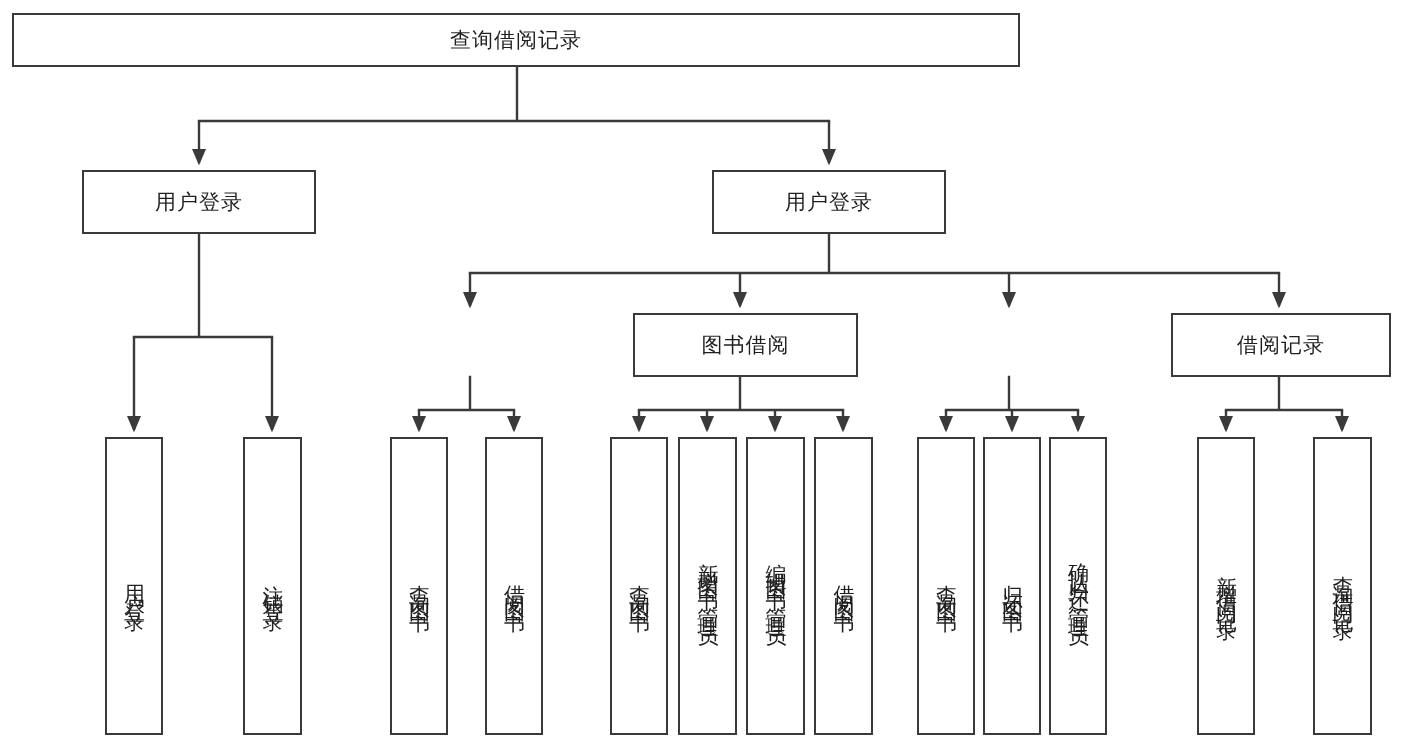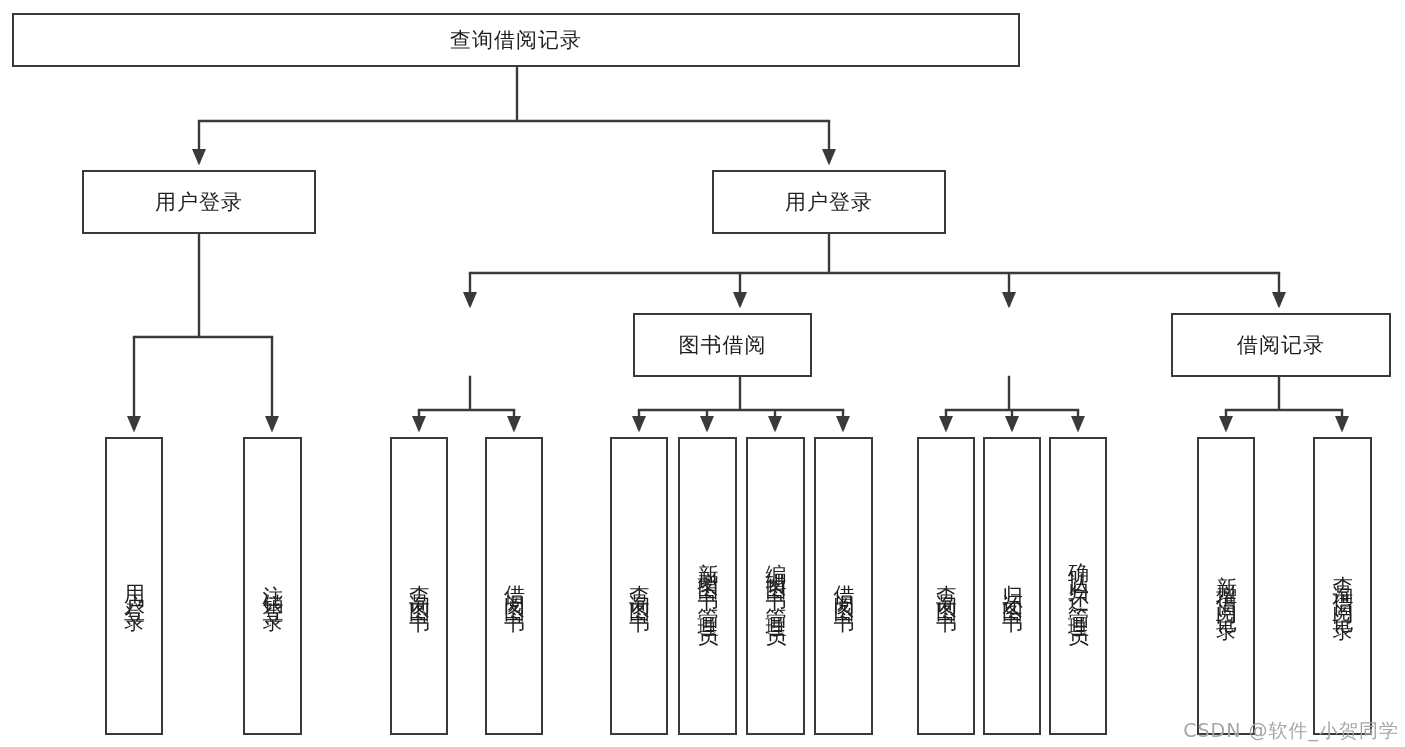--- a/index.html
+++ b/index.html
@@ -98,21 +98,21 @@
     <span>查询借阅记录</span>
   </div>
 
   <div class="box hbox" style="left:82px;top:170px;width:234px;height:64px">
     <span>用户登录</span>
   </div>
   <div class="box hbox" style="left:712px;top:170px;width:234px;height:64px">
     <span>用户登录</span>
   </div>
 
-  <div class="box hbox" style="left:633px;top:313px;width:179px;height:64px">
+  <div class="box hbox" style="left:633px;top:313px;width:225px;height:64px">
     <span>图书借阅</span>
   </div>
   <div class="box hbox" style="left:1171px;top:313px;width:220px;height:64px">
     <span>借阅记录</span>
   </div>
 
   <div class="box vbox" style="left:105px;top:437px;width:58px;height:298px">
     <span>用户登录</span>
   </div>
   <div class="box vbox" style="left:243px;top:437px;width:59px;height:298px">
@@ -149,15 +149,14 @@
     <span>确认归还（管理员）</span>
   </div>
 
   <div class="box vbox" style="left:1197px;top:437px;width:58px;height:298px">
     <span>新增借阅记录</span>
   </div>
   <div class="box vbox" style="left:1313px;top:437px;width:59px;height:298px">
     <span>查询借阅记录</span>
   </div>
 
-  <div class="watermark">CSDN @软件_小贺同学</div>
 
 </div>
 
 </body></html>

